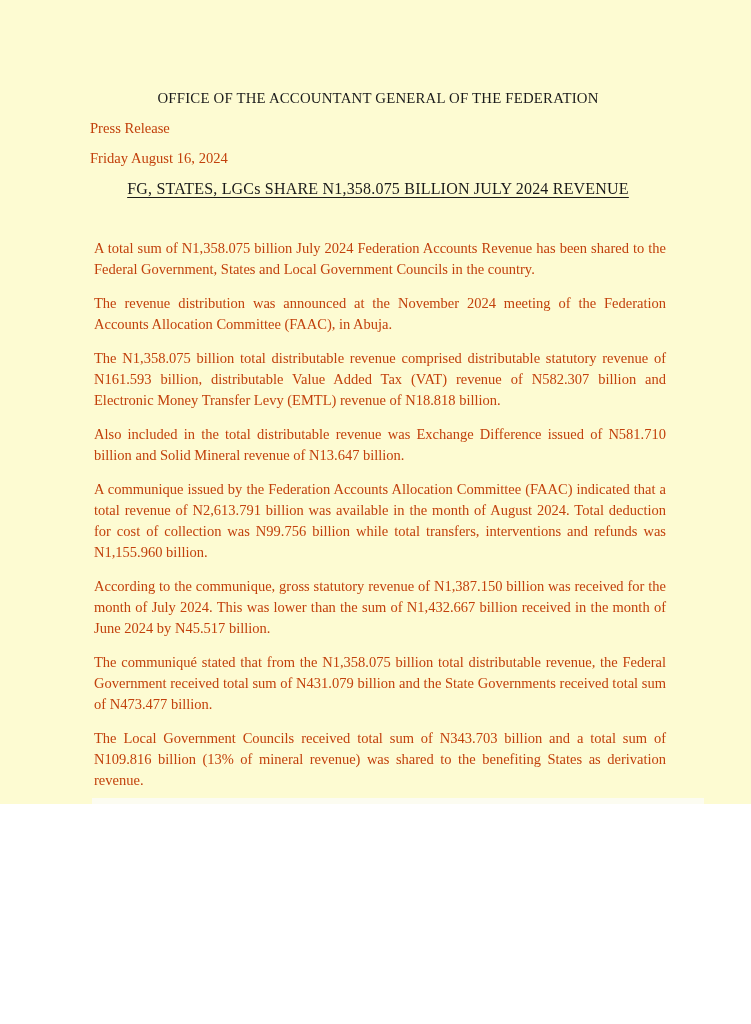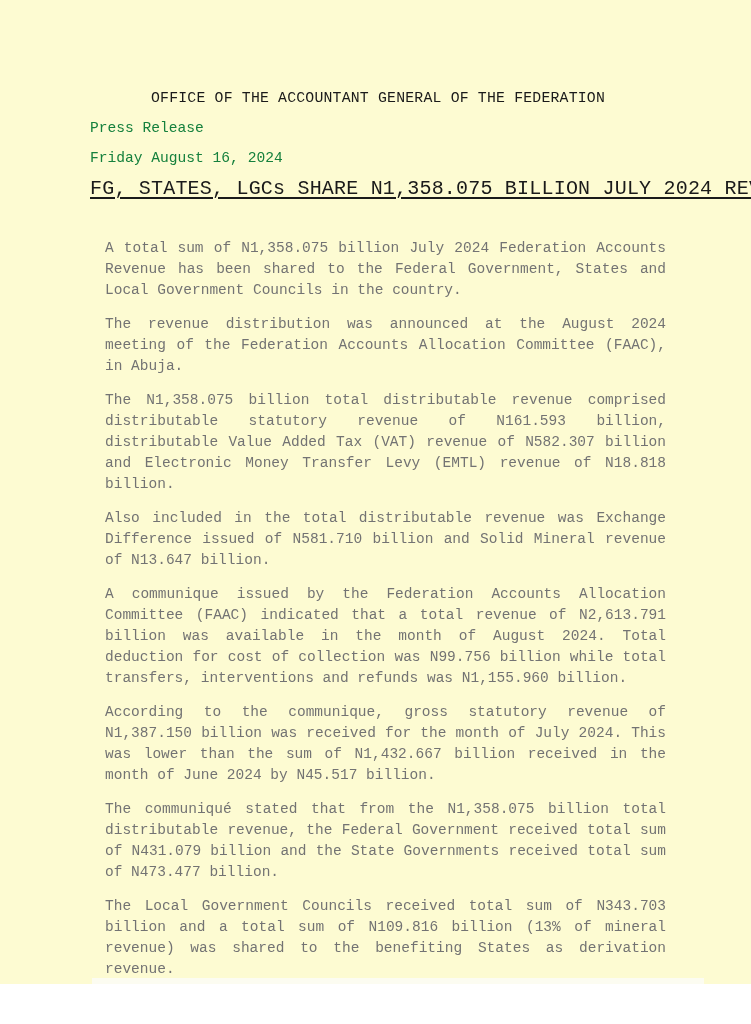--- a/index.html
+++ b/index.html
@@ -3,24 +3,24 @@
 <meta charset="utf-8">
 <style>
   html, body {
     margin: 0;
     padding: 0;
     background: #ffffff;
   }
   .page {
     position: relative;
     width: 751px;
-    height: 984px;
+    height: 804px;
     background: #fdfbd2;
     overflow: hidden;
-    font-family: Liberation Mono, monospace;
+    font-family: Liberation Serif, serif;
   }
   .content {
     position: absolute;
     left: 90px;
     top: 91px;
     width: 576px;
     color: #1e1e1e;
   }
   .doc-title {
     margin: 0;
@@ -29,43 +29,43 @@
     font-weight: 400;
     letter-spacing: 0.2px;
     line-height: 15px;
     color: #1a1a1a;
     white-space: nowrap;
   }
   .meta {
     margin: 15px 0 0 0;
     font-size: 14.6px;
     line-height: 15px;
-    color: #15803d;
+    color: #c2410c;
   }
   .headline {
     margin: 15px 0 0 0;
     text-align: center;
-    font-size: 20px;
+    font-size: 16px;
     font-weight: 400;
     letter-spacing: 0.2px;
     line-height: 16px;
     text-decoration: underline;
     text-underline-offset: 3px;
     color: #1a1a1a;
     white-space: nowrap;
   }
   .body {
     margin-top: 41px;
   }
   .body p {
-    margin: 0 0 13px 15px;
+    margin: 0 0 13px 4px;
     font-size: 14.5px;
     line-height: 21px;
     text-align: justify;
-    color: #737373;
+    color: #c2410c;
   }
   .page-edge {
     position: absolute;
     left: 92px;
     bottom: 0;
     width: 612px;
     height: 6px;
     background: #fcfcf1;
   }
 </style>
@@ -73,21 +73,21 @@
 <body>
 
 <div class="page">
   <div class="content">
     <h1 class="doc-title">OFFICE OF THE ACCOUNTANT GENERAL OF THE FEDERATION</h1>
     <p class="meta">Press Release</p>
     <p class="meta">Friday August 16, 2024</p>
     <h2 class="headline">FG, STATES, LGCs SHARE N1,358.075 BILLION JULY 2024 REVENUE</h2>
     <div class="body">
       <p>A total sum of N1,358.075 billion July 2024 Federation Accounts Revenue has been shared to the Federal Government, States and Local Government Councils in the country.</p>
-      <p>The revenue distribution was announced at the August 2024 meeting of the Federation Accounts Allocation Committee (FAAC), in Abuja.</p>
+      <p>The revenue distribution was announced at the November 2024 meeting of the Federation Accounts Allocation Committee (FAAC), in Abuja.</p>
       <p>The N1,358.075 billion total distributable revenue comprised distributable statutory revenue of N161.593 billion, distributable Value Added Tax (VAT) revenue of N582.307 billion and Electronic Money Transfer Levy (EMTL) revenue of N18.818 billion.</p>
       <p>Also included in the total distributable revenue was Exchange Difference issued of N581.710 billion and Solid Mineral revenue of N13.647 billion.</p>
       <p>A communique issued by the Federation Accounts Allocation Committee (FAAC) indicated that a total revenue of N2,613.791 billion was available in the month of August 2024.  Total deduction for cost of collection was N99.756 billion while total transfers, interventions and refunds was N1,155.960 billion.</p>
       <p>According to the communique, gross statutory revenue of N1,387.150 billion was received for the month of July 2024. This was lower than the sum of N1,432.667 billion received in the month of June 2024 by N45.517 billion.</p>
       <p>The communiqué stated that from the N1,358.075 billion total distributable revenue, the Federal Government received total sum of N431.079 billion and the State Governments received total sum of N473.477 billion.</p>
       <p>The Local Government Councils received total sum of N343.703 billion and a total sum of N109.816 billion (13% of mineral revenue) was shared to the benefiting States as derivation revenue.</p>
     </div>
   </div>
   <div class="page-edge"></div>
 </div>

